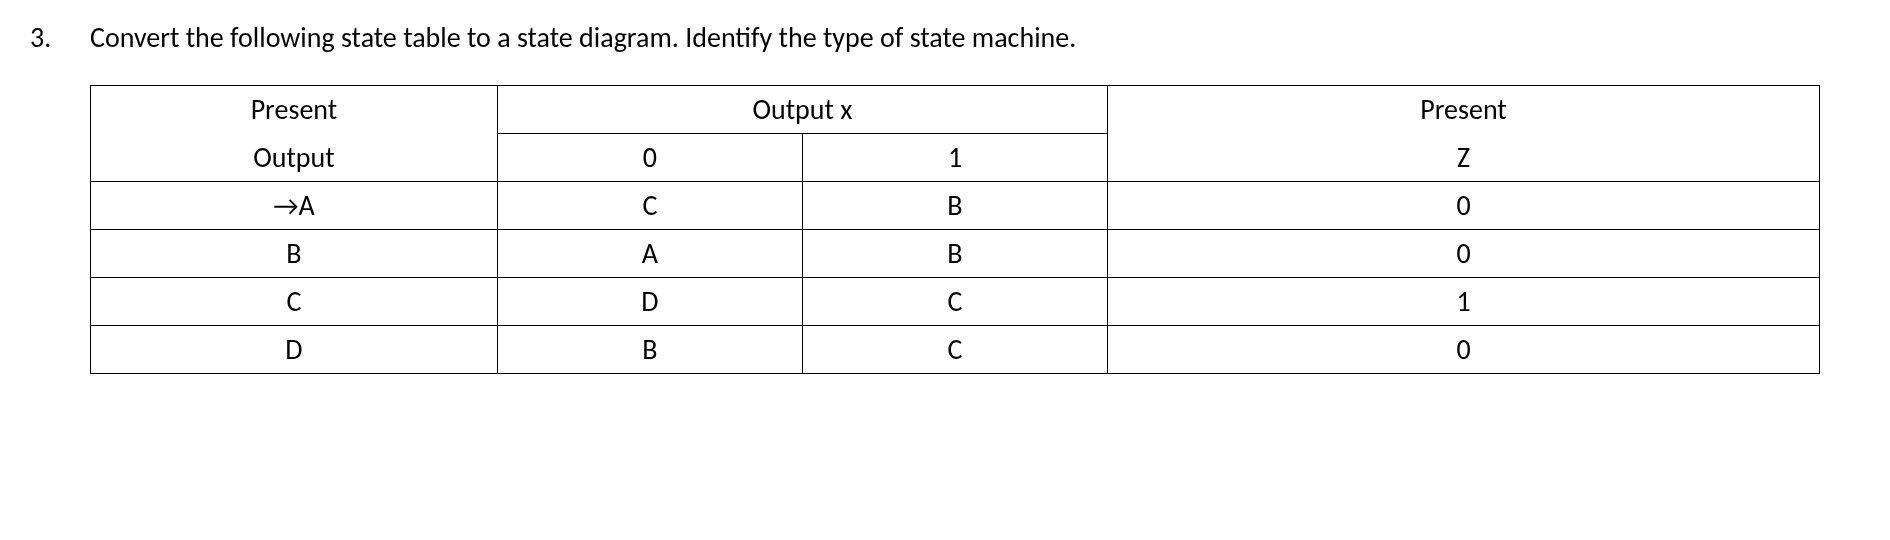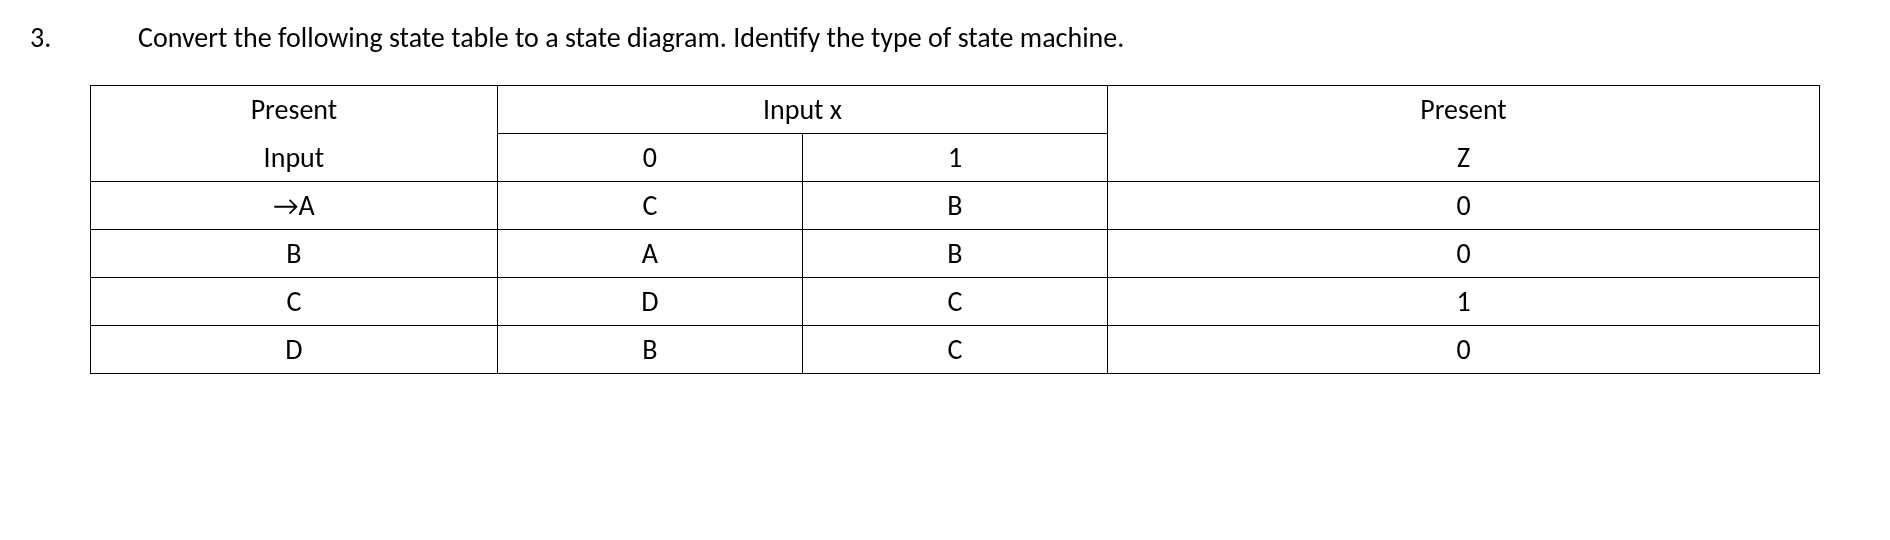--- a/index.html
+++ b/index.html
@@ -19,21 +19,20 @@
       display: flex;
       align-items: flex-start;
       margin-bottom: 30px;
     }
     .question-number {
       width: 60px;
       flex-shrink: 0;
     }
     .question-text {
       flex: 1;
-      margin-left: 48px;
     }
     .table-wrap {
       margin-left: 60px;
       padding-right: 40px;
     }
     table {
       border-collapse: collapse;
       width: 100%;
       max-width: 1760px;
     }
@@ -67,26 +66,26 @@
   <div class="question-number">3.</div>
   <div class="question-text">Convert the following state table to a state diagram. Identify the type of state machine.</div>
 </div>
 
 <div class="table-wrap">
   <table>
     <tbody>
         <tr>
       <td class="present-col no-bottom-border">Present</td>
       <td colspan="2">
-        <span>Input x</span>
+        <span>Output x</span>
       </td>
       <td class="output-col no-bottom-border">Present</td>
     </tr>
     <tr>
-      <td class="present-col no-top-border">Input</td>
+      <td class="present-col no-top-border">Output</td>
       <td class="input-col">0</td>
       <td class="input-col">1</td>
       <td class="output-col no-top-border">Z</td>
     </tr>
     <tr>
       <td>→A</td>
       <td>C</td>
       <td>B</td>
       <td>0</td>
     </tr>

